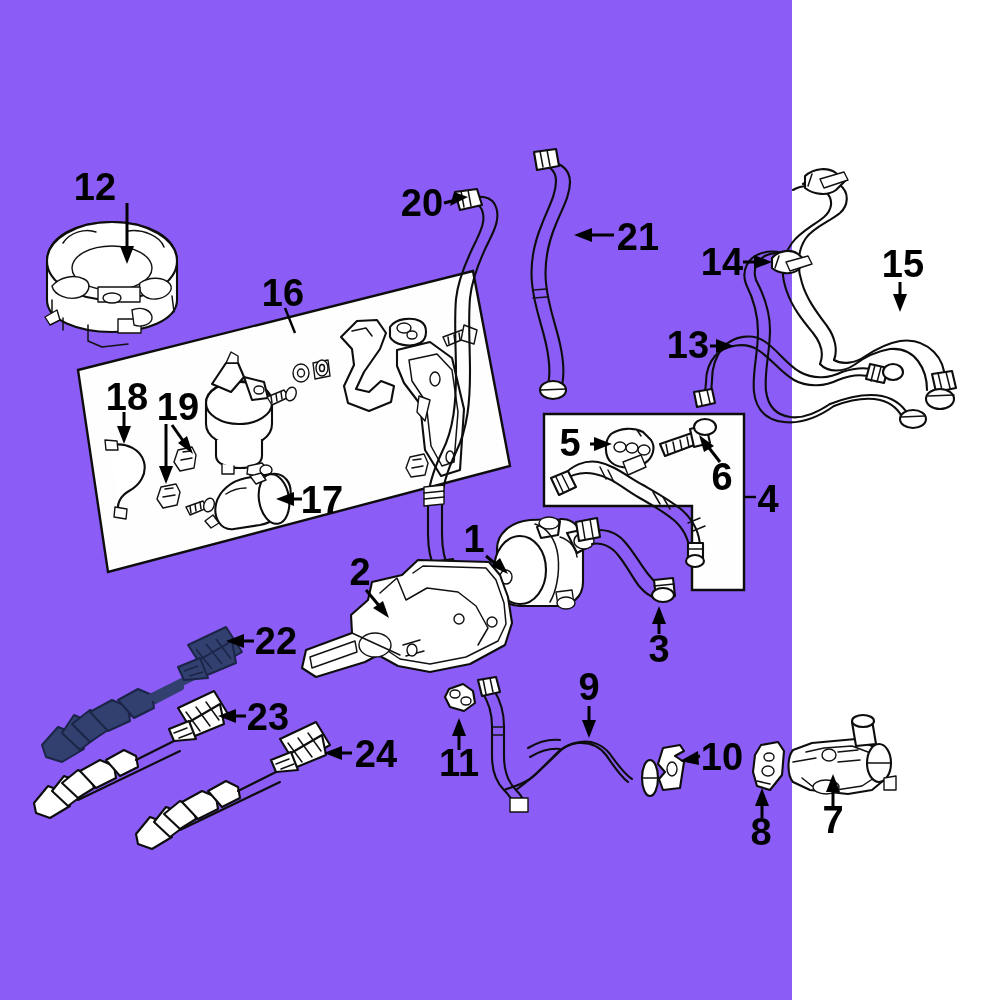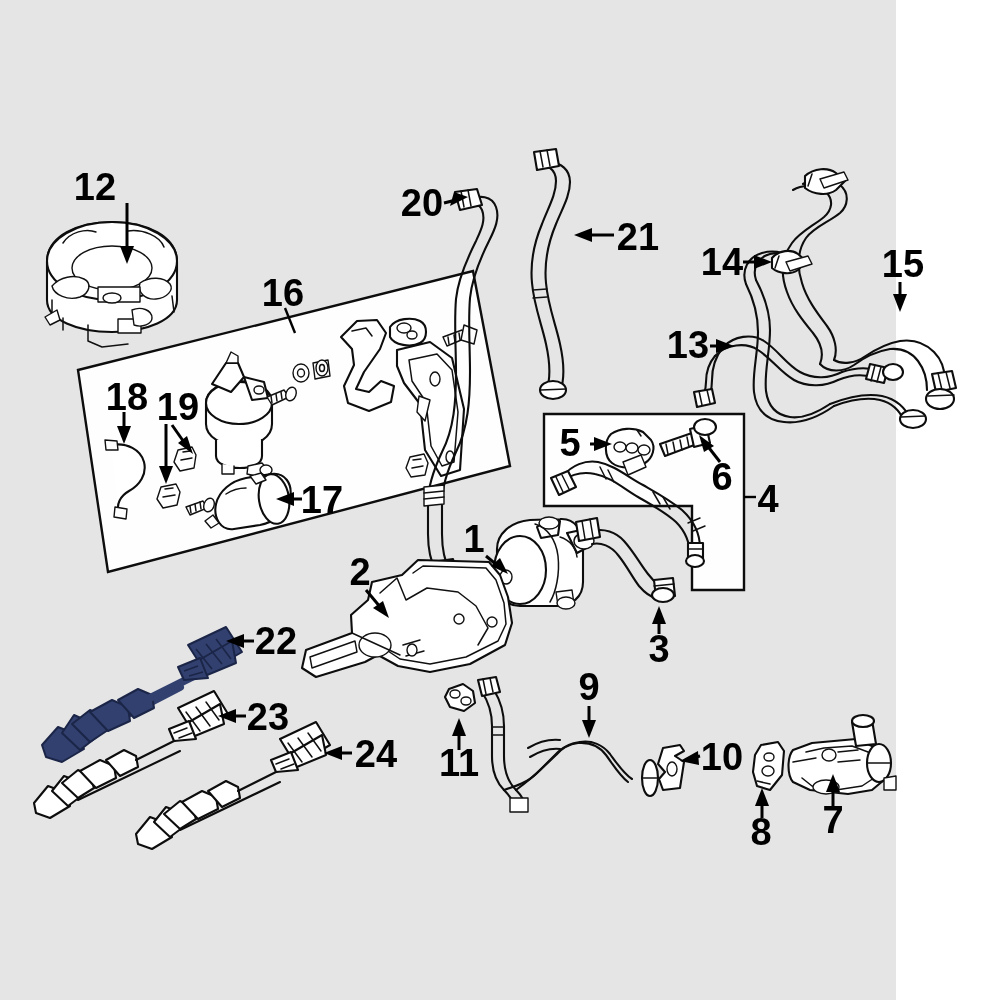--- a/index.html
+++ b/index.html
@@ -1,17 +1,17 @@
 <!DOCTYPE html>
 <html><head>
 <meta charset="utf-8">
 <style>
   html,body{margin:0;padding:0;background:#ffffff;}
   body{width:1000px;height:1000px;overflow:hidden;font-family:"Liberation Sans",sans-serif;}
-  #stage{position:relative;width:896px;height:1000px;background:#e5e5e5;}
+  #stage{position:relative;width:792px;height:1000px;background:#8b5cf6;}
   svg#diagram{position:absolute;left:0;top:0;width:1000px;height:1000px;display:block;}
   .ln{fill:none;stroke:#0d0d0d;stroke-width:2.1;stroke-linecap:round;stroke-linejoin:round;}
   .ln-t{fill:none;stroke:#111;stroke-width:1.5;stroke-linecap:round;stroke-linejoin:round;}
   .fillw{fill:#ffffff;stroke:#0d0d0d;stroke-width:2.1;stroke-linejoin:round;stroke-linecap:round;}
   .fillw-t{fill:#ffffff;stroke:#111;stroke-width:1.4;stroke-linejoin:round;stroke-linecap:round;}
   .boxline{fill:#fefefe;stroke:#0d0d0d;stroke-width:2.4;stroke-linejoin:miter;}
   .leader{fill:none;stroke:#000;stroke-width:3.0;stroke-linecap:butt;}
   .leader-thin{fill:none;stroke:#000;stroke-width:2.4;stroke-linecap:butt;}
   .ahead{fill:#000;stroke:none;}
   .hl{fill:#32406f;stroke:#1b2547;stroke-width:2.0;stroke-linejoin:round;stroke-linecap:round;}

